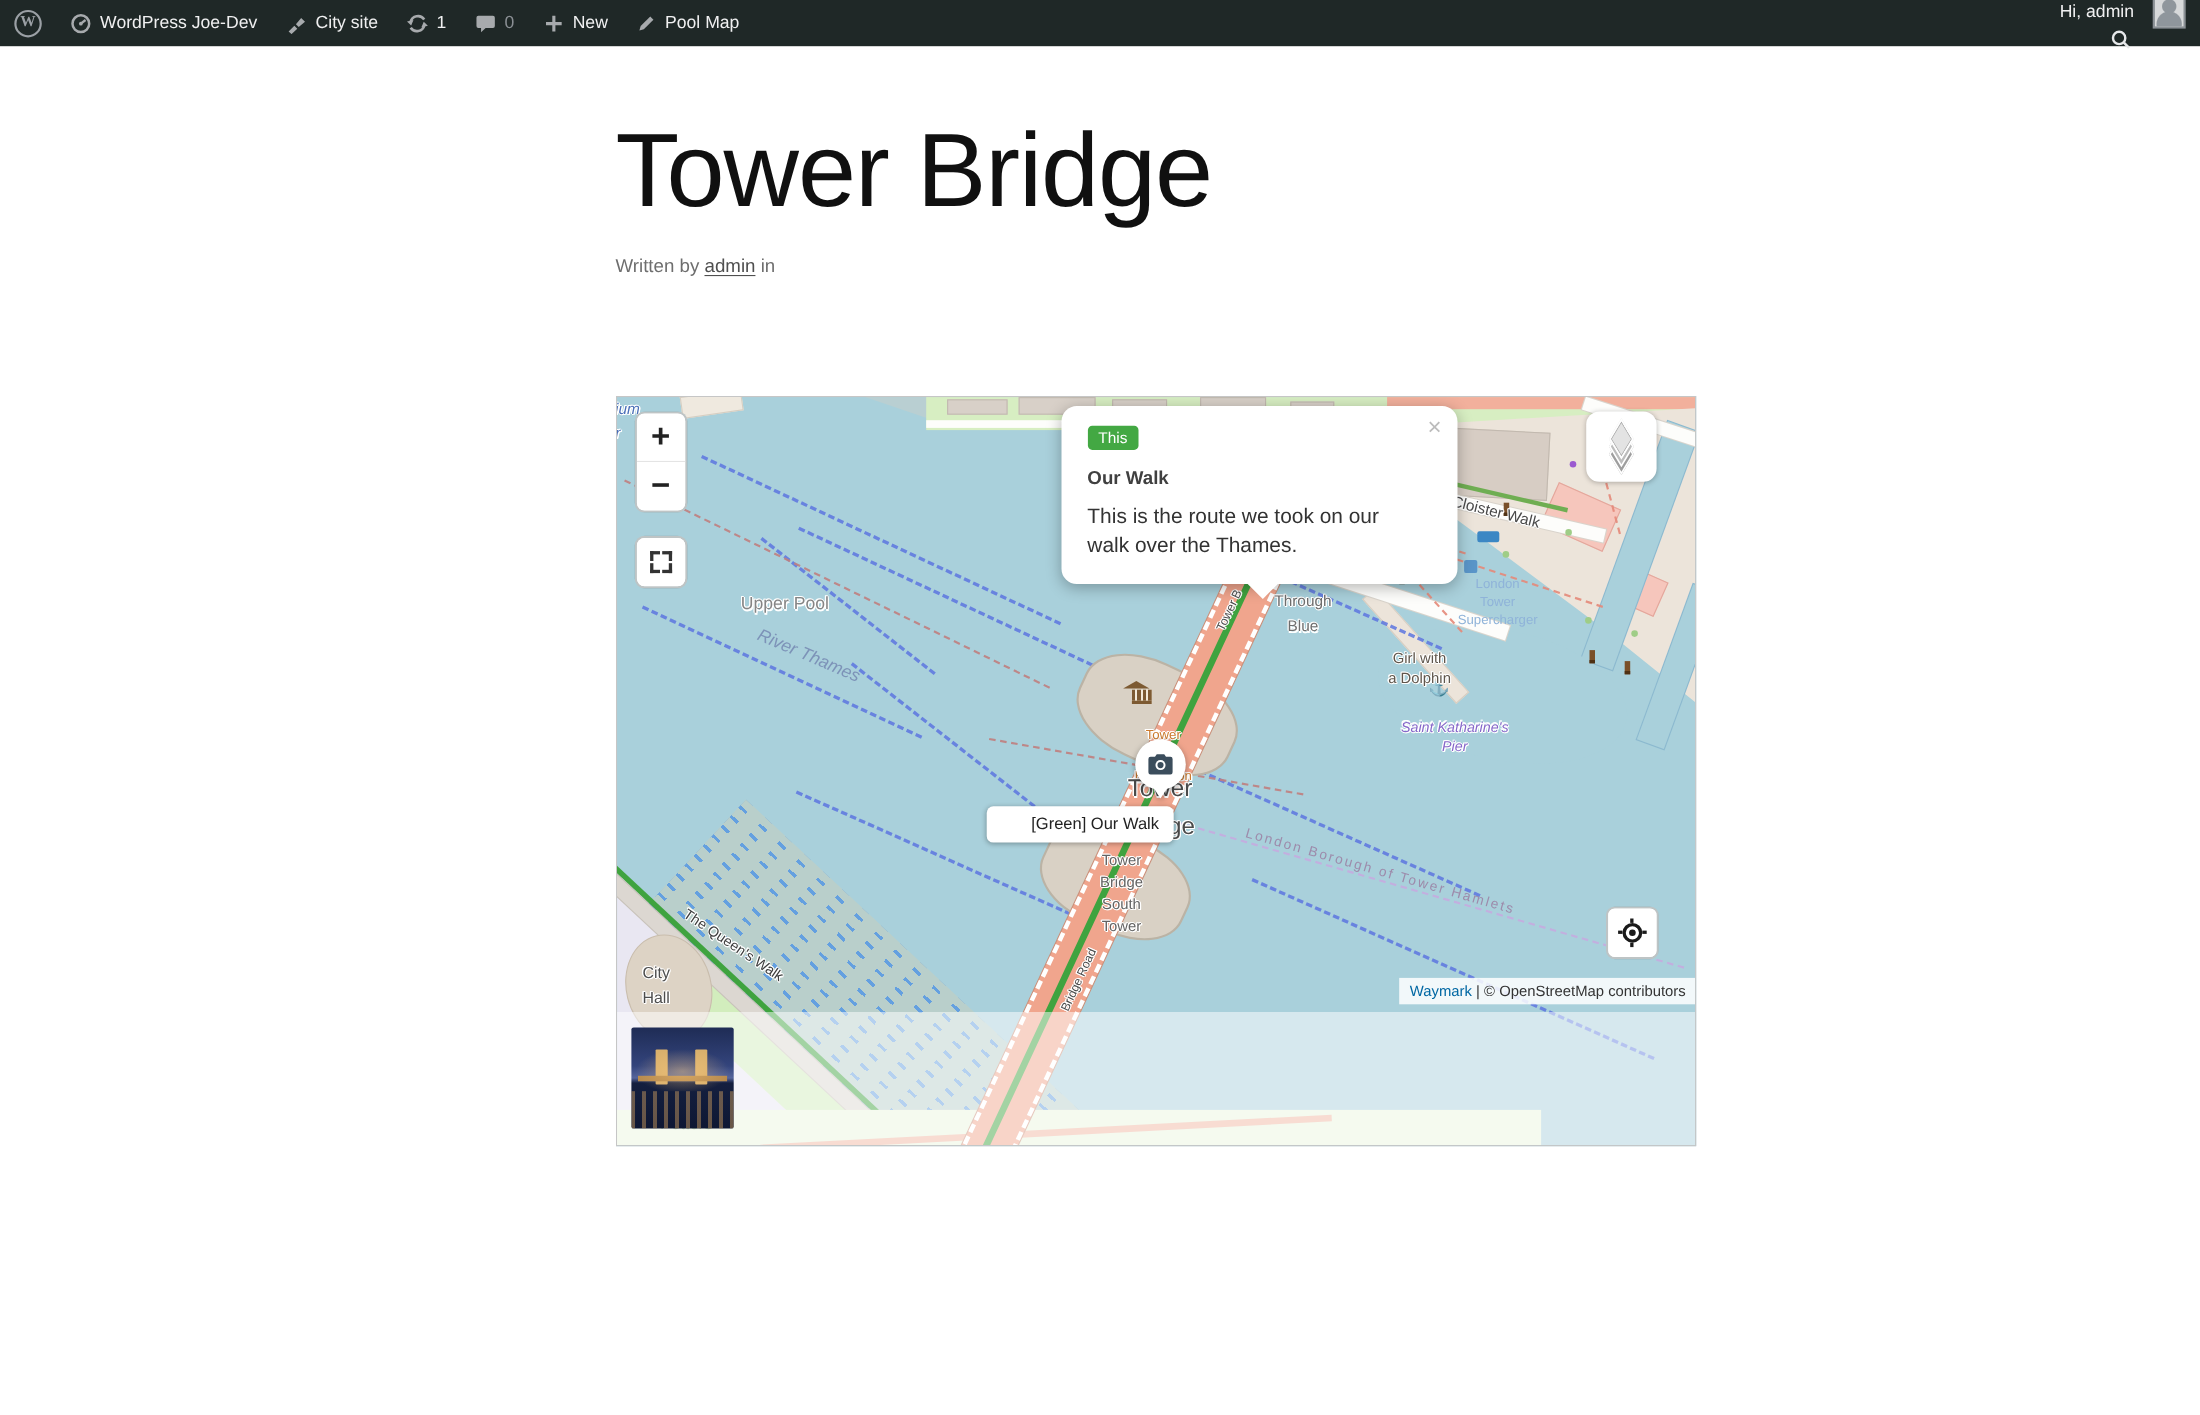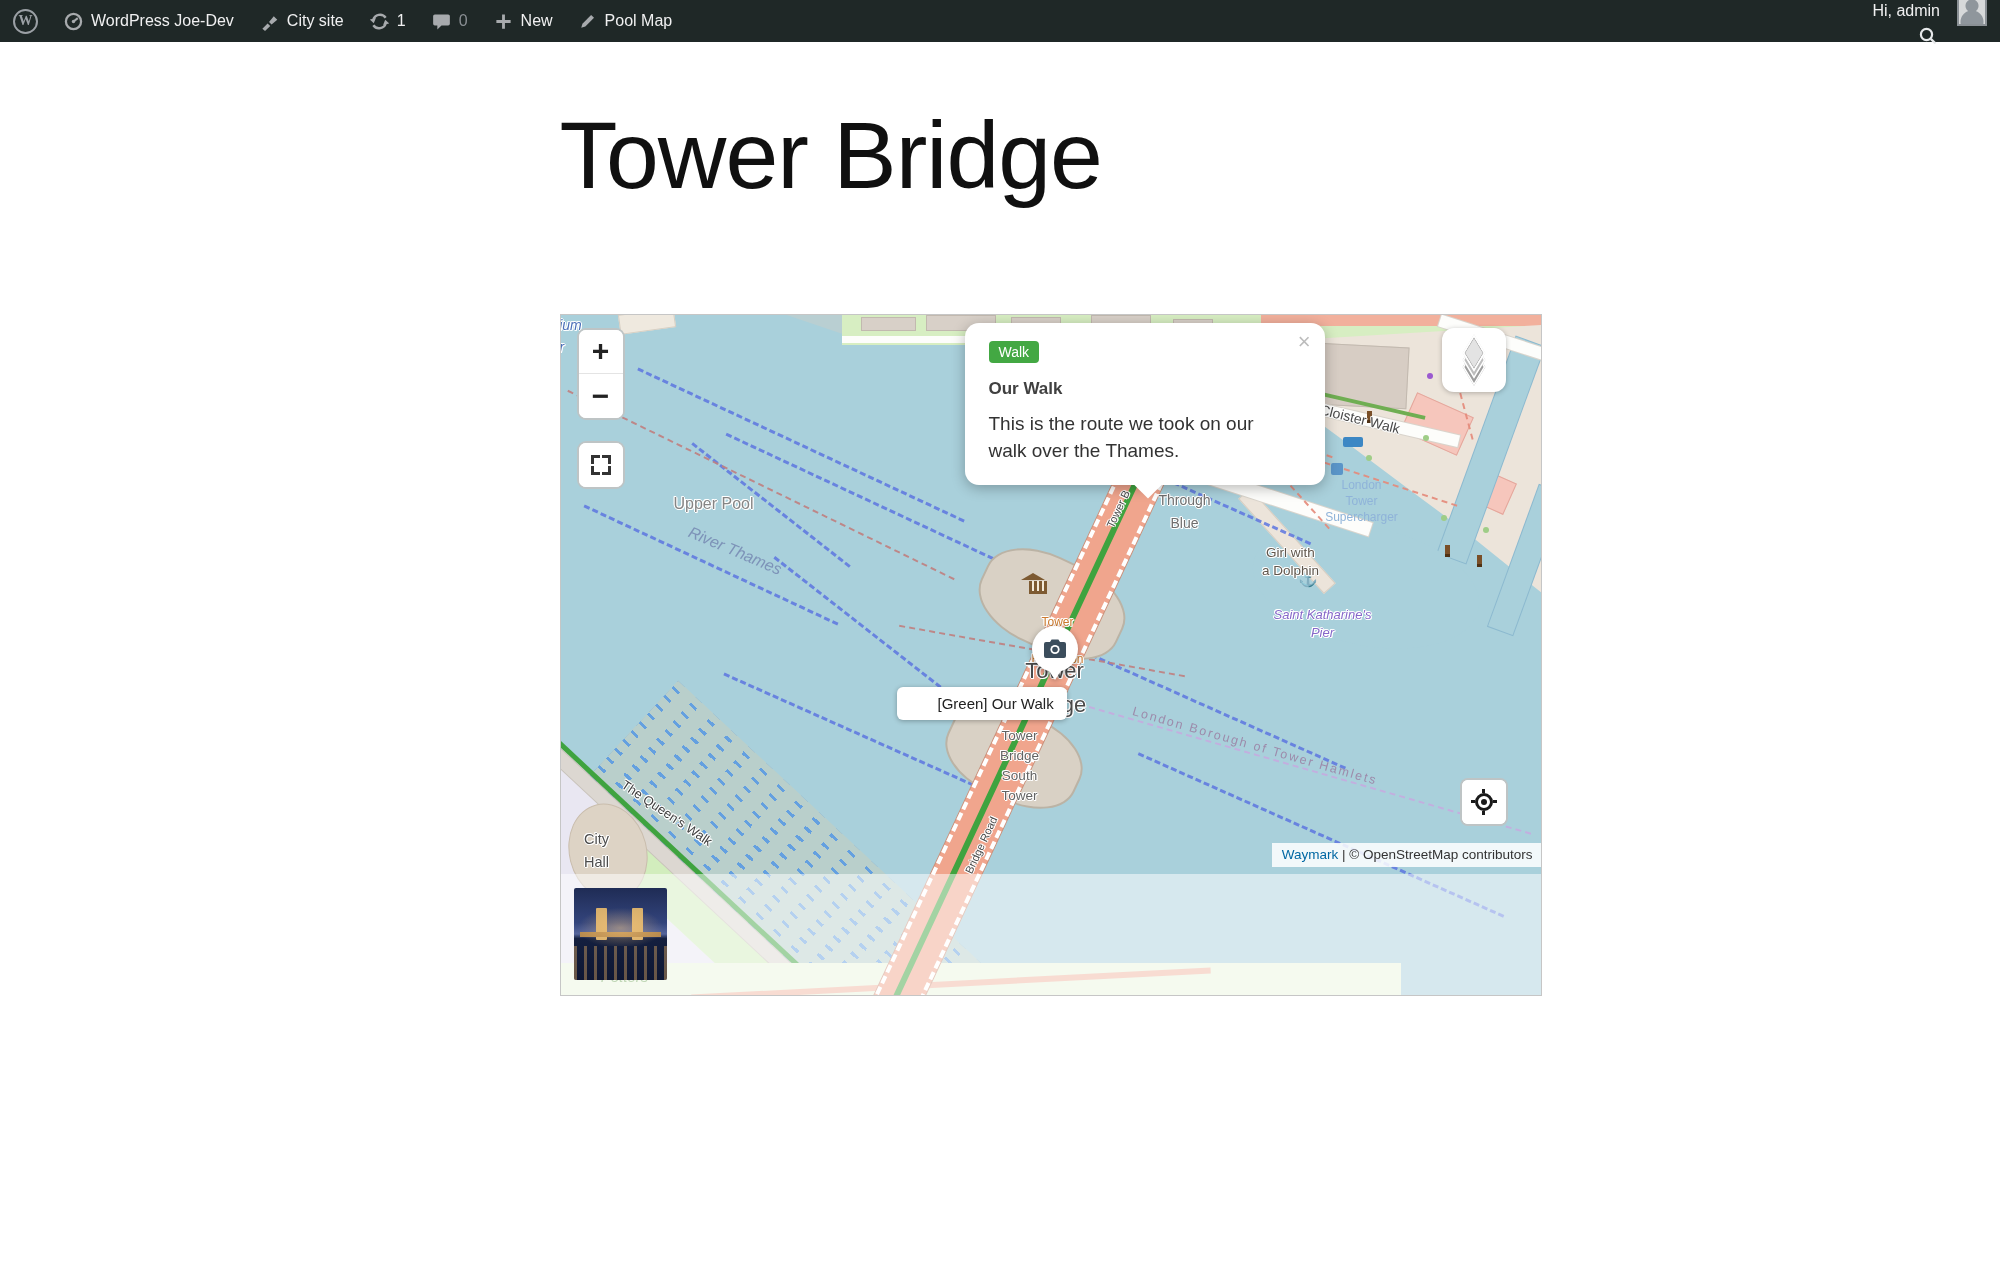--- a/index.html
+++ b/index.html
@@ -107,20 +107,25 @@
       <svg width="20" height="20" viewBox="0 0 20 20">
           <circle cx="8.5" cy="8.5" r="5.6" fill="none" stroke="#e6e8ea" stroke-width="2.2"></circle>
           <path d="M12.8 12.8 L17.5 17.5" stroke="#e6e8ea" stroke-width="2.4"></path>
         </svg>
     </div>
   </div>
 </div>
 
 <div class="content">
   <h1 class="post-title">Tower Bridge</h1>
+  <p class="byline">
+    <span>Written by</span>
+    <a>admin</a>
+    <span>in</span>
+  </p>
 
   <div class="map">
 
     <div class="abs" style="left:190px;top:0;width:118px;height:28px;background:#b9cfd2;clip-path:polygon(0 0,100% 0,100% 100%,30% 0);"></div>
     <div class="abs" style="left:58px;top:-4px;width:56px;height:20px;background:#efe9df;border:1px solid #d6cec2;transform:rotate(-8deg);"></div>
 
     <div class="abs" style="left:281px;top:0;width:701px;height:30px;background:#d7eec2;"></div>
     <div class="bldg" style="left:300px;top:2px;width:55px;height:14px;"></div>
     <div class="bldg" style="left:365px;top:0;width:70px;height:16px;"></div>
     <div class="bldg" style="left:450px;top:2px;width:50px;height:12px;"></div>
@@ -242,21 +247,21 @@
         <path d="M7 4 L8.6 1.6 h6.8 L17 4 h4 a2 2 0 0 1 2 2 v12 a2 2 0 0 1 -2 2 H3 a2 2 0 0 1 -2 -2 V6 a2 2 0 0 1 2 -2 Z" fill="#3b4d5c"></path>
         <circle cx="12" cy="11.5" r="4.6" fill="#fff"></circle>
           <circle cx="12" cy="11.5" r="2.8" fill="#3b4d5c"></circle>
       </svg>
     </div>
 
     <div class="tooltip" style="left:336px;top:372px;padding-left:41px;">[Green] Our Walk</div>
 
     <div class="popup" style="left:404px;top:8px;width:360px;">
       <div style="position:absolute;left:172px;bottom:-9px;width:22px;height:22px;background:#fff;transform:rotate(45deg);"></div>
-      <span class="badge">Walk</span>
+      <span class="badge">This</span>
       <span style="position:absolute;top:8px;right:14px;font-size:22px;color:#bcbcbc;cursor:pointer;line-height:1;">×</span>
       <div style="margin-top:16px;font-size:17px;font-weight:bold;color:#404040;">Our Walk</div>
       <div style="margin-top:11px;font-size:19px;color:#333;line-height:1.45;width:300px;">This is the route we took on our walk over the Thames.</div>
     </div>
 
     <div class="lf-ctl" style="left:16px;top:13px;">
       <div class="lf-btn" style="border-bottom:1px solid #e4e4e4;">+</div>
       <div class="lf-btn">−</div>
     </div>
 

